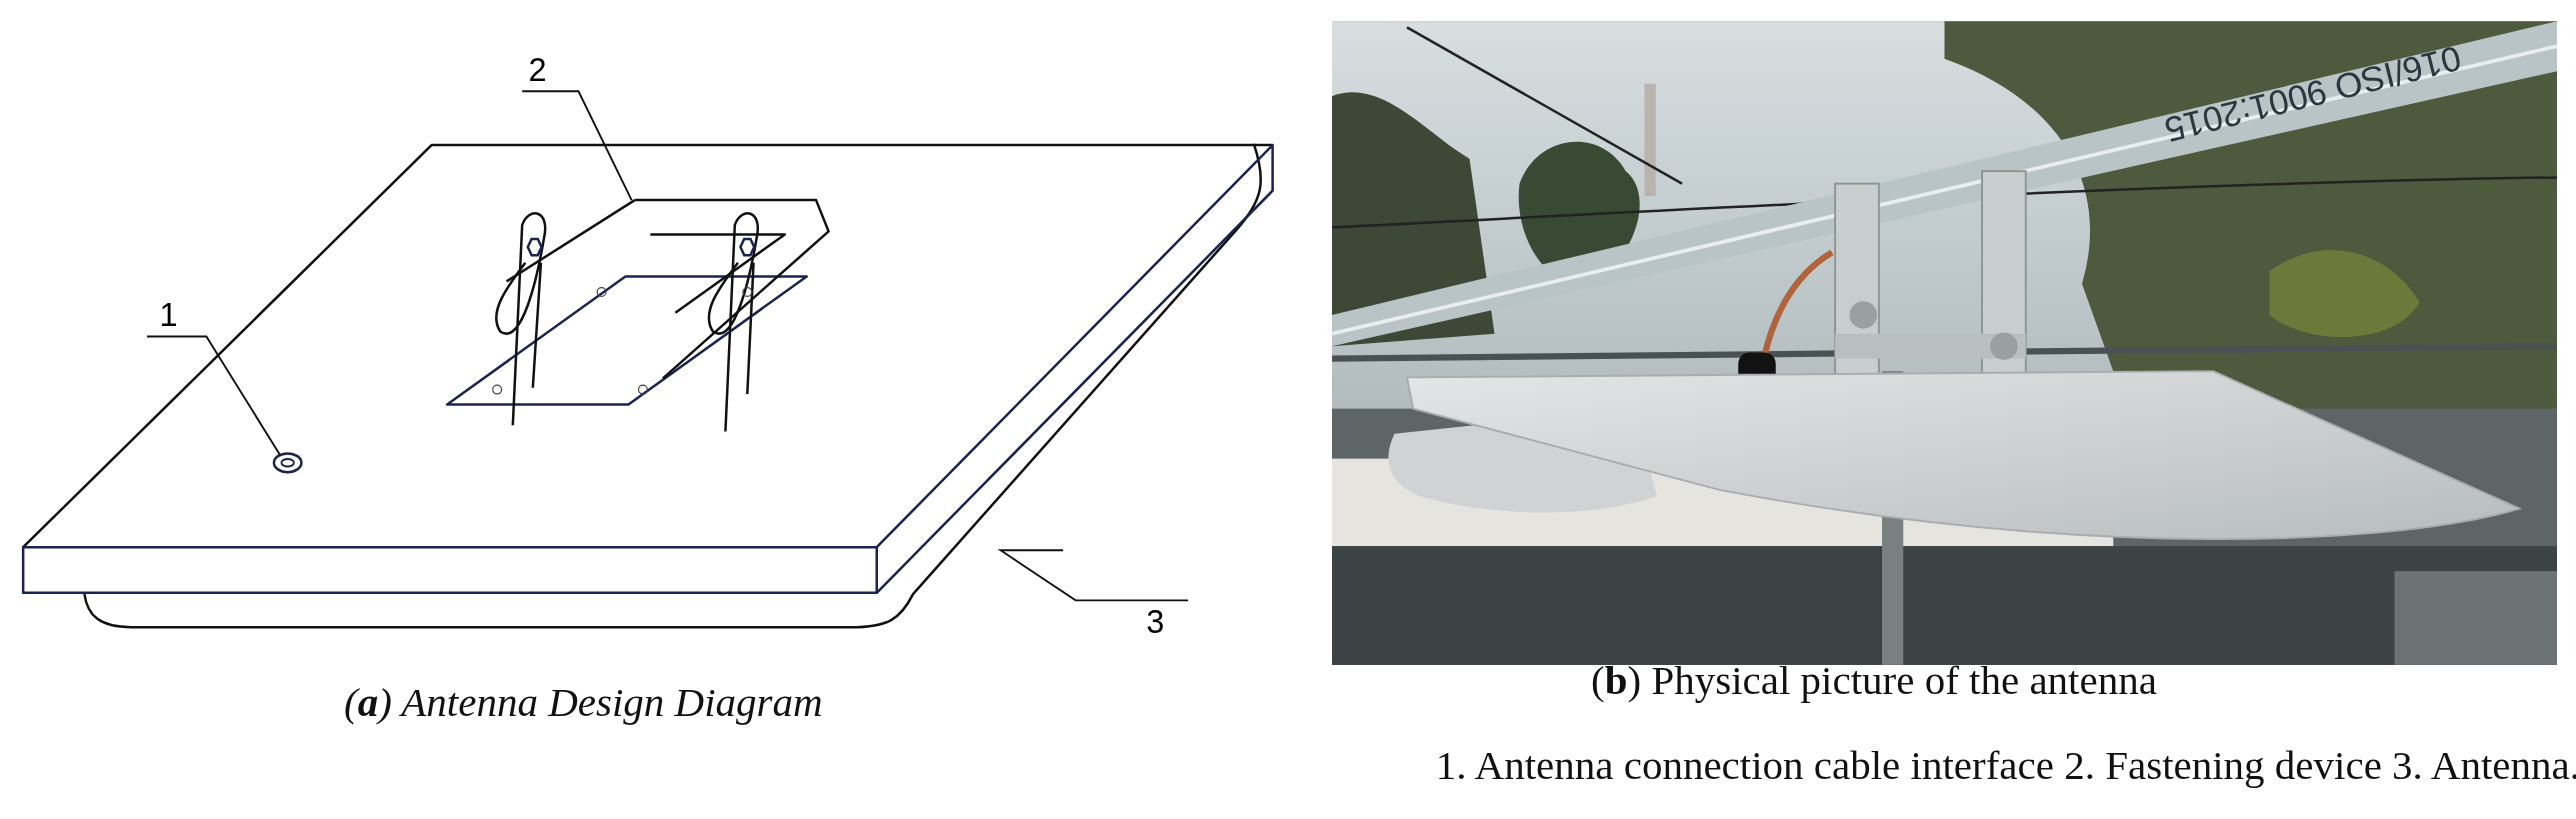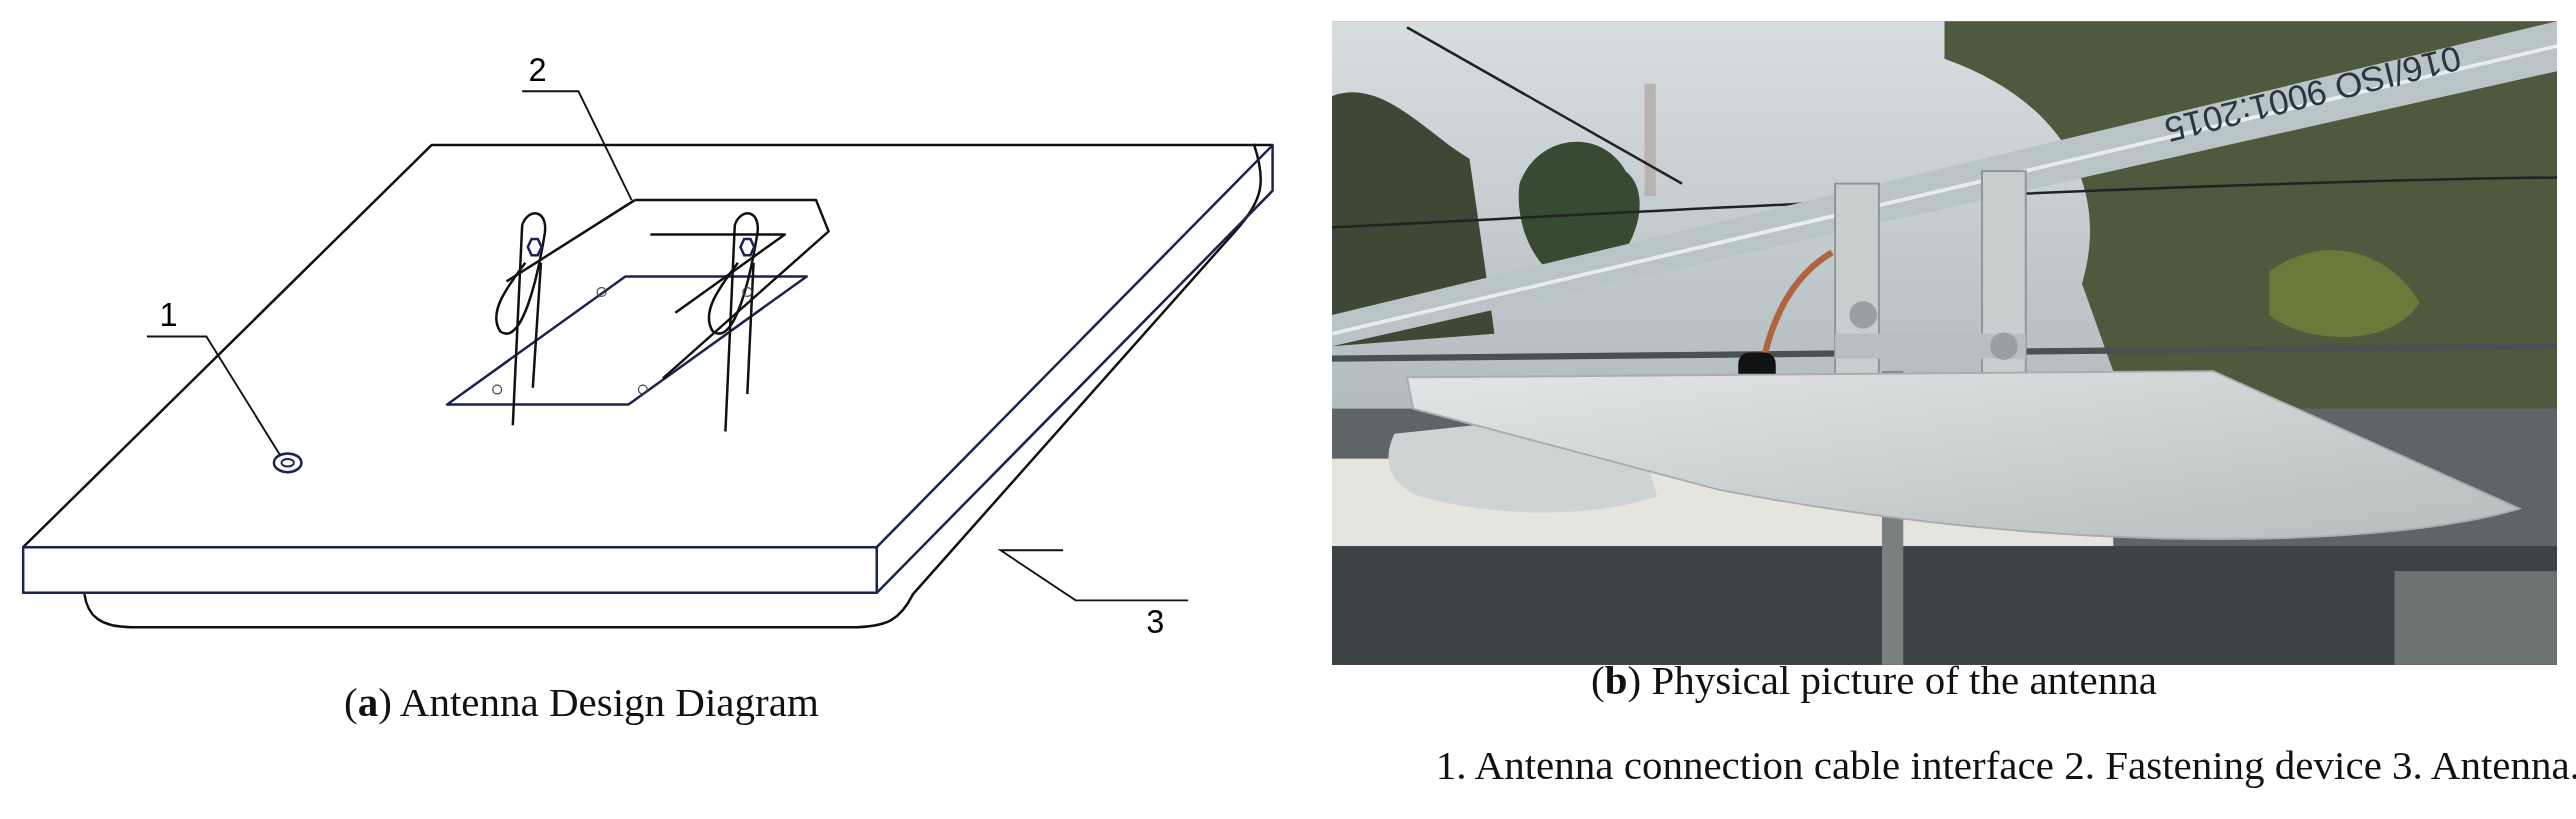--- a/index.html
+++ b/index.html
@@ -2,21 +2,21 @@
 <html style="font-size:10px"><head>
 <meta charset="utf-8">
 <style>
   html, body { margin: 0; padding: 0; background: #ffffff; }
   body { width: 2576px; height: 819px; position: relative; overflow: hidden;
          font-family: "Liberation Serif", "DejaVu Serif", serif; color: #111; }
   .panel-a { position: absolute; left: 0; top: 0; width: 1282px; height: 666px; }
   .panel-b { position: absolute; left: 1332px; top: 21px; width: 1225px; height: 644px;
              overflow: hidden; background: #6f7a7c; }
   .cap { position: absolute; font-size: 41px; line-height: 1; white-space: nowrap; }
-  .cap-a { left: 344px; top: 682px; }
+  .cap-a { left: 344px; top: 682px; font-style: italic; }
   .cap-b { left: 1591px; top: 660px; }
   .cap-main { left: 8px; width: 2572px; text-align: right; top: 745px; }
   .cap b { font-weight: bold; }
   svg text { font-family: "Liberation Sans", "DejaVu Sans", sans-serif; }
 </style>
 </head>
 <body>
 
 <div class="panel-a">
   <svg width="1282" height="666" viewBox="0 0 2050 1065">

